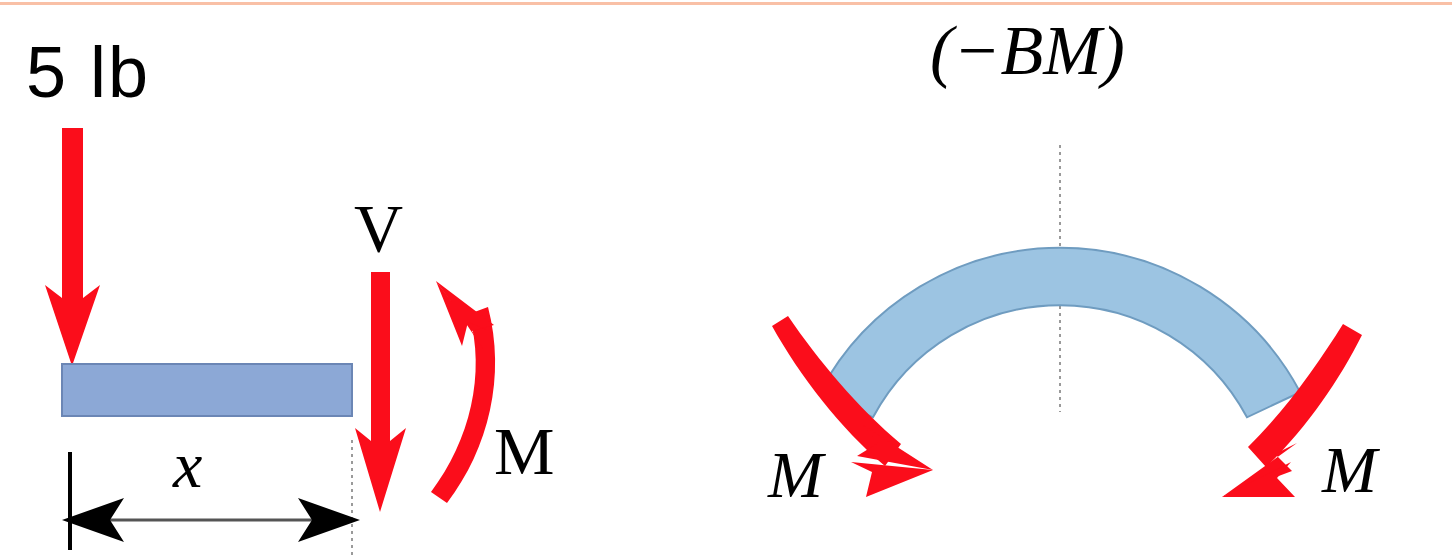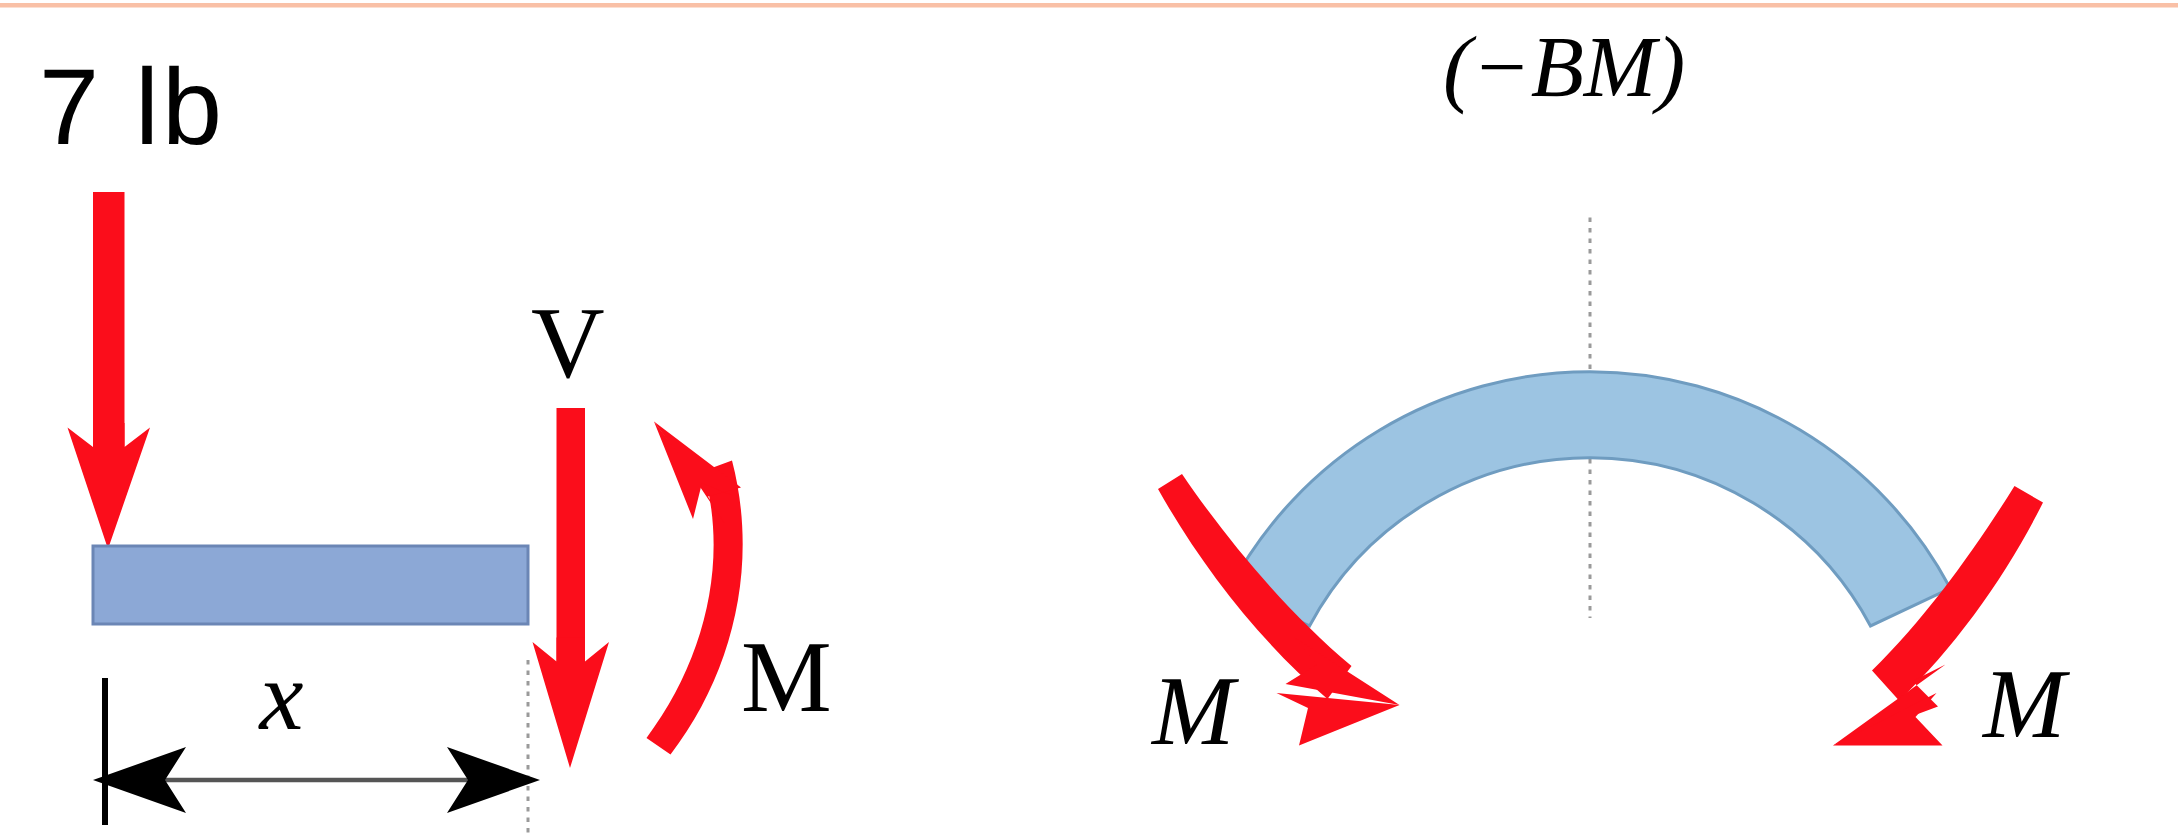--- a/index.html
+++ b/index.html
@@ -56,23 +56,22 @@
   }
   .lbl-x {
     left: 173px;
     top: 432px;
     font-size: 66px;
     font-style: italic;
   }
   .lbl-bm {
     left: 930px;
     top: 16px;
-    font-size: 58px;
+    font-size: 70px;
     font-style: italic;
-    margin-left: 32px;
   }
   .lbl-m-r1 {
     left: 768px;
     top: 442px;
     font-size: 66px;
     font-style: italic;
   }
   .lbl-m-r2 {
     left: 1322px;
     top: 437px;
@@ -146,21 +145,21 @@
     <g>
       <path class="red" d="M 1362 335
                C 1339 381, 1305 430, 1266 467
                L 1248 447
                C 1285 411, 1318 364, 1343 324 Z"></path>
       <path class="red" d="M 1222 497 L 1292 471 L 1275 454 L 1297 443 Z"></path>
       <path class="red" d="M 1222 497 L 1295 497 L 1277 478 L 1291 462 Z"></path>
     </g>
   </svg>
 
-  <div class="lbl lbl-load">7 lb</div>
+  <div class="lbl lbl-load">5 lb</div>
 
   <div class="lbl lbl-v">V</div>
 
   <div class="lbl lbl-m-left">M</div>
 
   <div class="lbl lbl-x">x</div>
 
   <div class="lbl lbl-bm">(−BM)</div>
 
   <div class="lbl lbl-m-r1">M</div>

